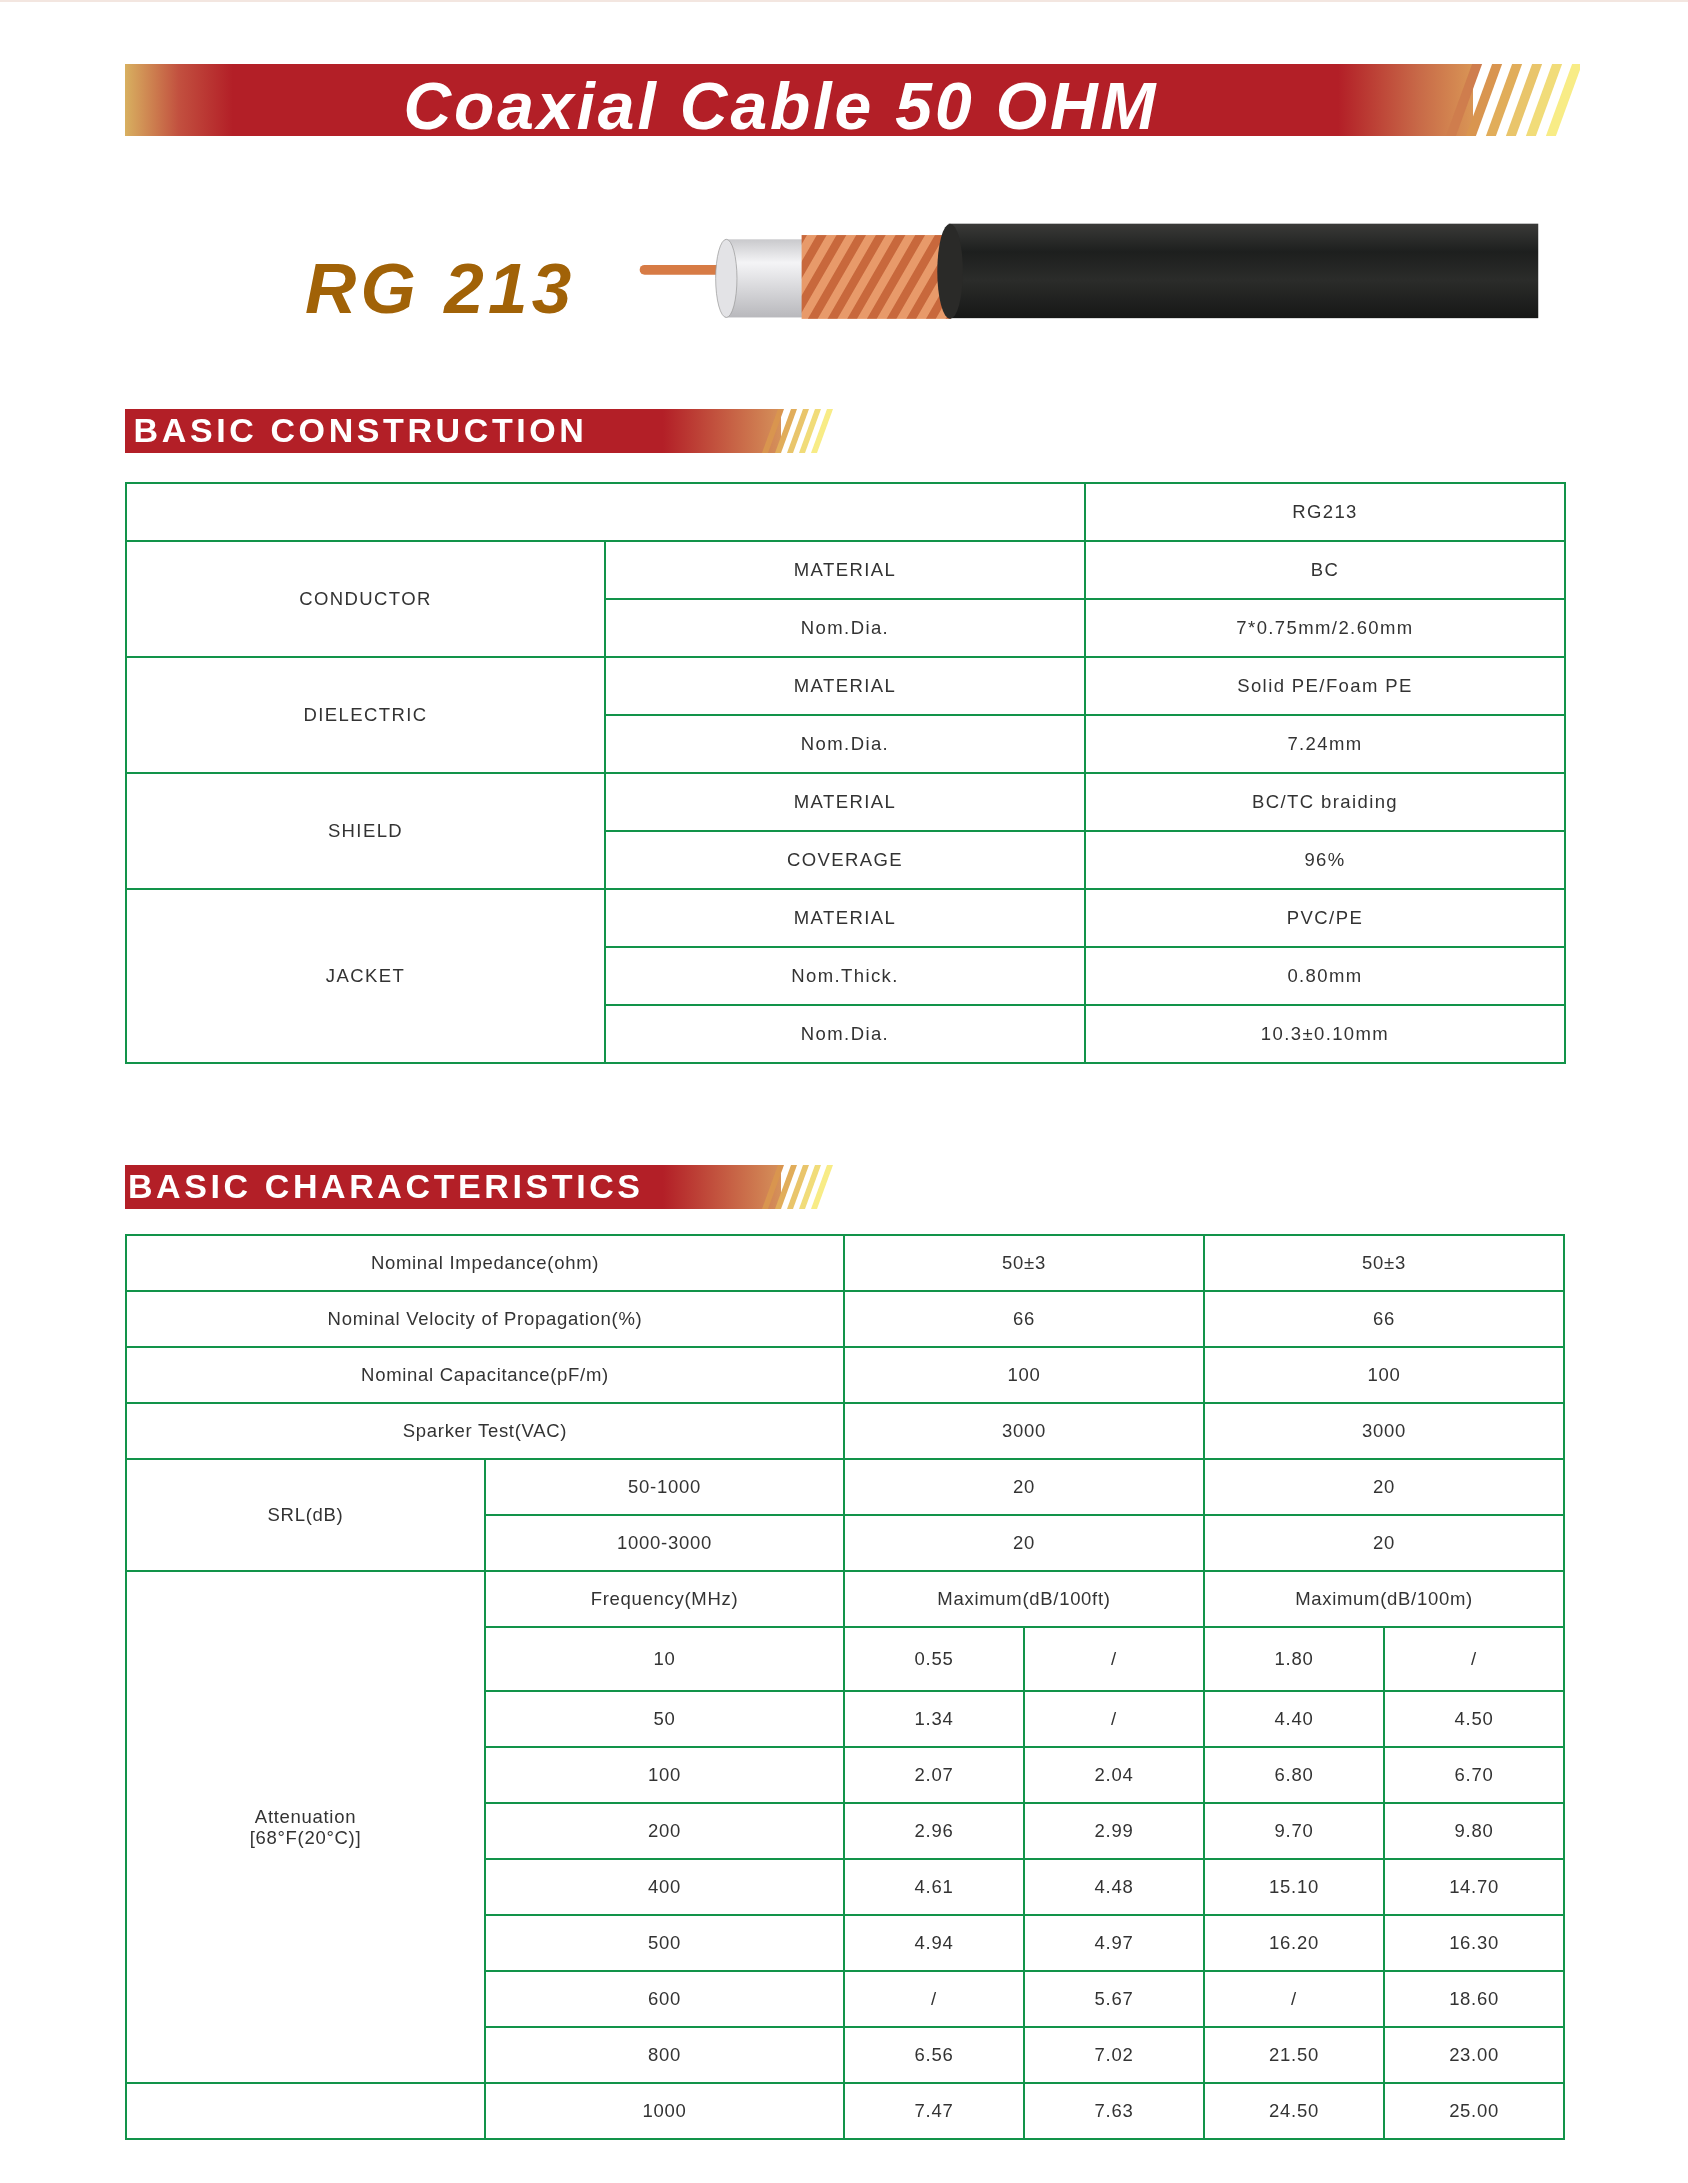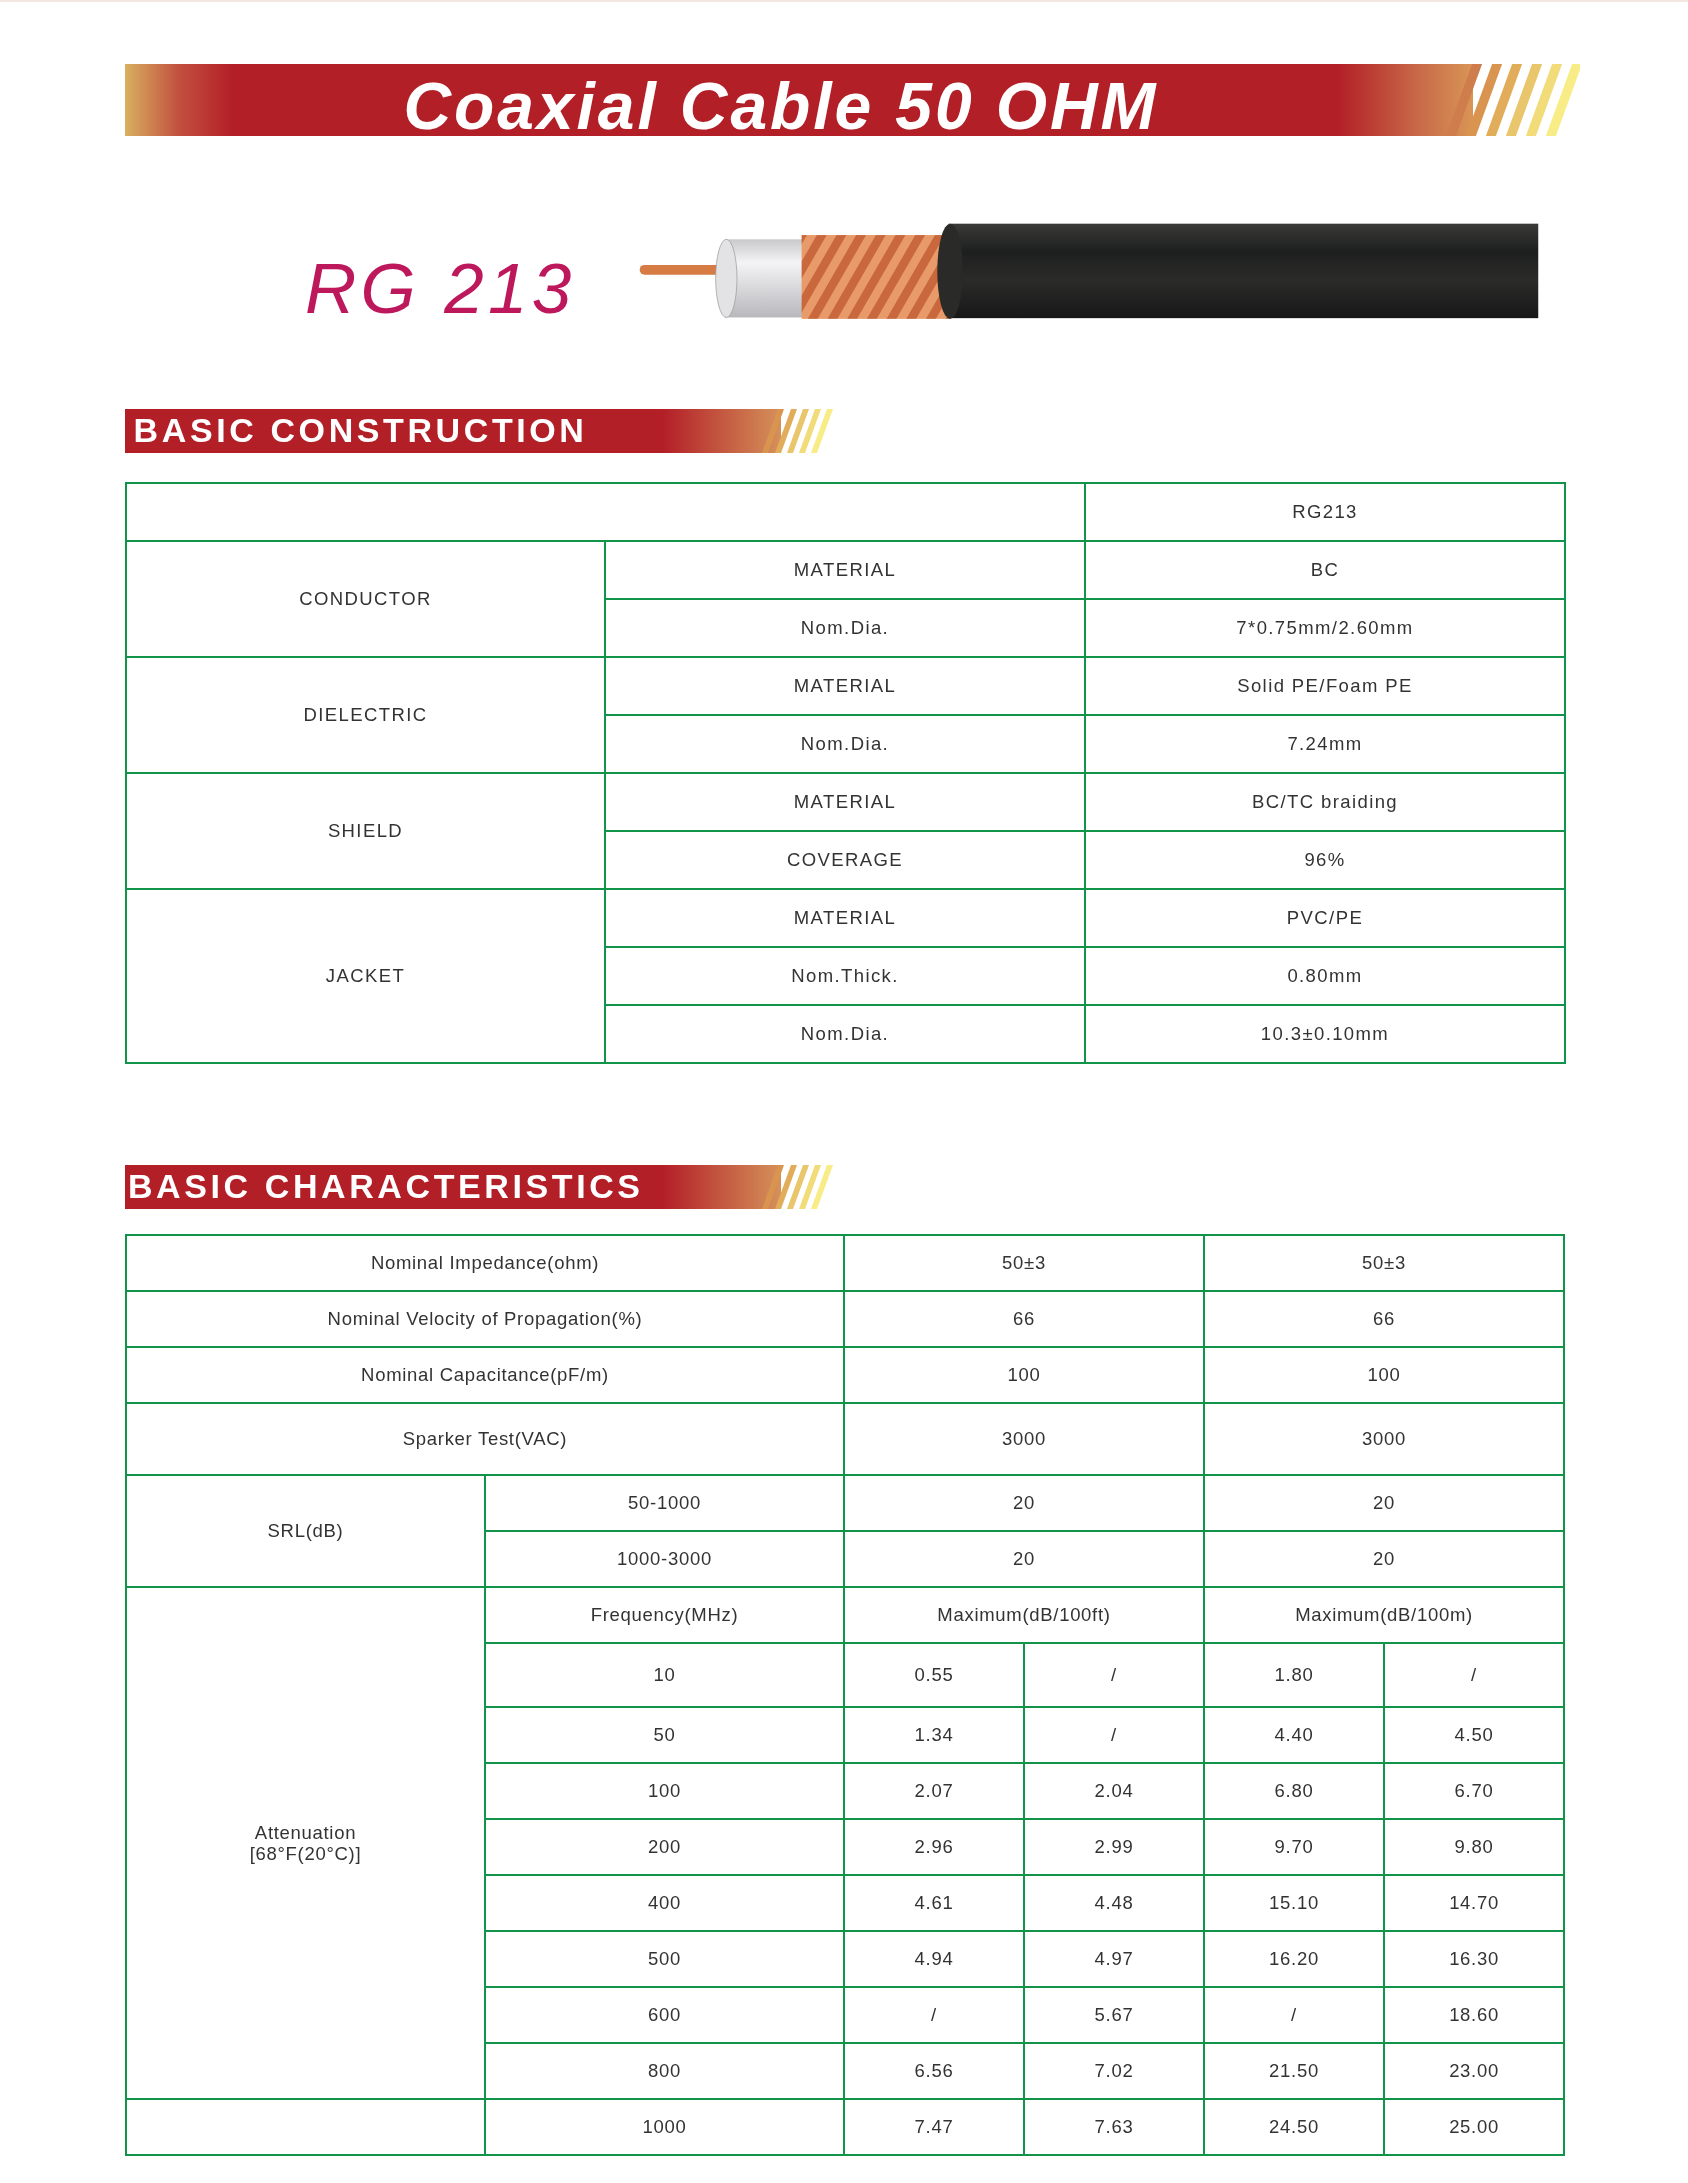--- a/index.html
+++ b/index.html
@@ -3,21 +3,21 @@
 <meta charset="utf-8">
 <style>
   html,body{margin:0;padding:0;background:#fff;}
   body{width:1689px;height:2183px;position:relative;overflow:hidden;font-family:"Liberation Sans",sans-serif;}
   .topline{position:absolute;left:0;top:0;width:1689px;height:2.1px;background:#f3e6e0;}
   .banner{position:absolute;overflow:hidden;}
   .banner .bg{position:absolute;left:0;top:0;bottom:0;background:linear-gradient(90deg,#d8b060 0%,#c2503f 4%,#b31f27 8%,#b31f27 90%,#c86a48 96%,#d99555 100%);}
   .banner .stripe{position:absolute;top:0;bottom:0;transform:skewX(-20deg);}
   .main-title{position:absolute;left:0;right:0;text-align:center;color:#fff;font-weight:bold;font-style:italic;letter-spacing:2.9px;}
   .sec-title{position:absolute;color:#fff;font-weight:bold;letter-spacing:3.6px;}
-  .model{position:absolute;color:#be185d;font-weight:normal;font-style:italic;letter-spacing:4.3px;}
+  .model{position:absolute;color:#a16207;font-weight:bold;font-style:italic;letter-spacing:4.3px;}
   table.spec{position:absolute;border-collapse:collapse;table-layout:fixed;}
   table.spec td{border:2.1px solid #12934a;text-align:center;vertical-align:middle;color:#333;font-size:18.5px;letter-spacing:1.4px;padding:0;}
   table.t2 td{font-size:18.5px;letter-spacing:0.7px;}
 </style>
 </head>
 <body>
 
 <div class="topline"></div>
 
 <div class="banner" style="left:125px;top:64px;width:1455px;height:72px;">
@@ -151,21 +151,21 @@
   <tr style="height:56px">
     <td colspan="2">Nominal Velocity of Propagation(%)</td>
     <td colspan="2">66</td>
     <td colspan="2">66</td>
   </tr>
   <tr style="height:56px">
     <td colspan="2">Nominal Capacitance(pF/m)</td>
     <td colspan="2">100</td>
     <td colspan="2">100</td>
   </tr>
-  <tr style="height:72px">
+  <tr style="height:56px">
     <td colspan="2">Sparker Test(VAC)</td>
     <td colspan="2">3000</td>
     <td colspan="2">3000</td>
   </tr>
   <tr style="height:56px">
     <td rowspan="2">SRL(dB)</td>
     <td>50-1000</td>
     <td colspan="2">20</td>
     <td colspan="2">20</td>
   </tr>

